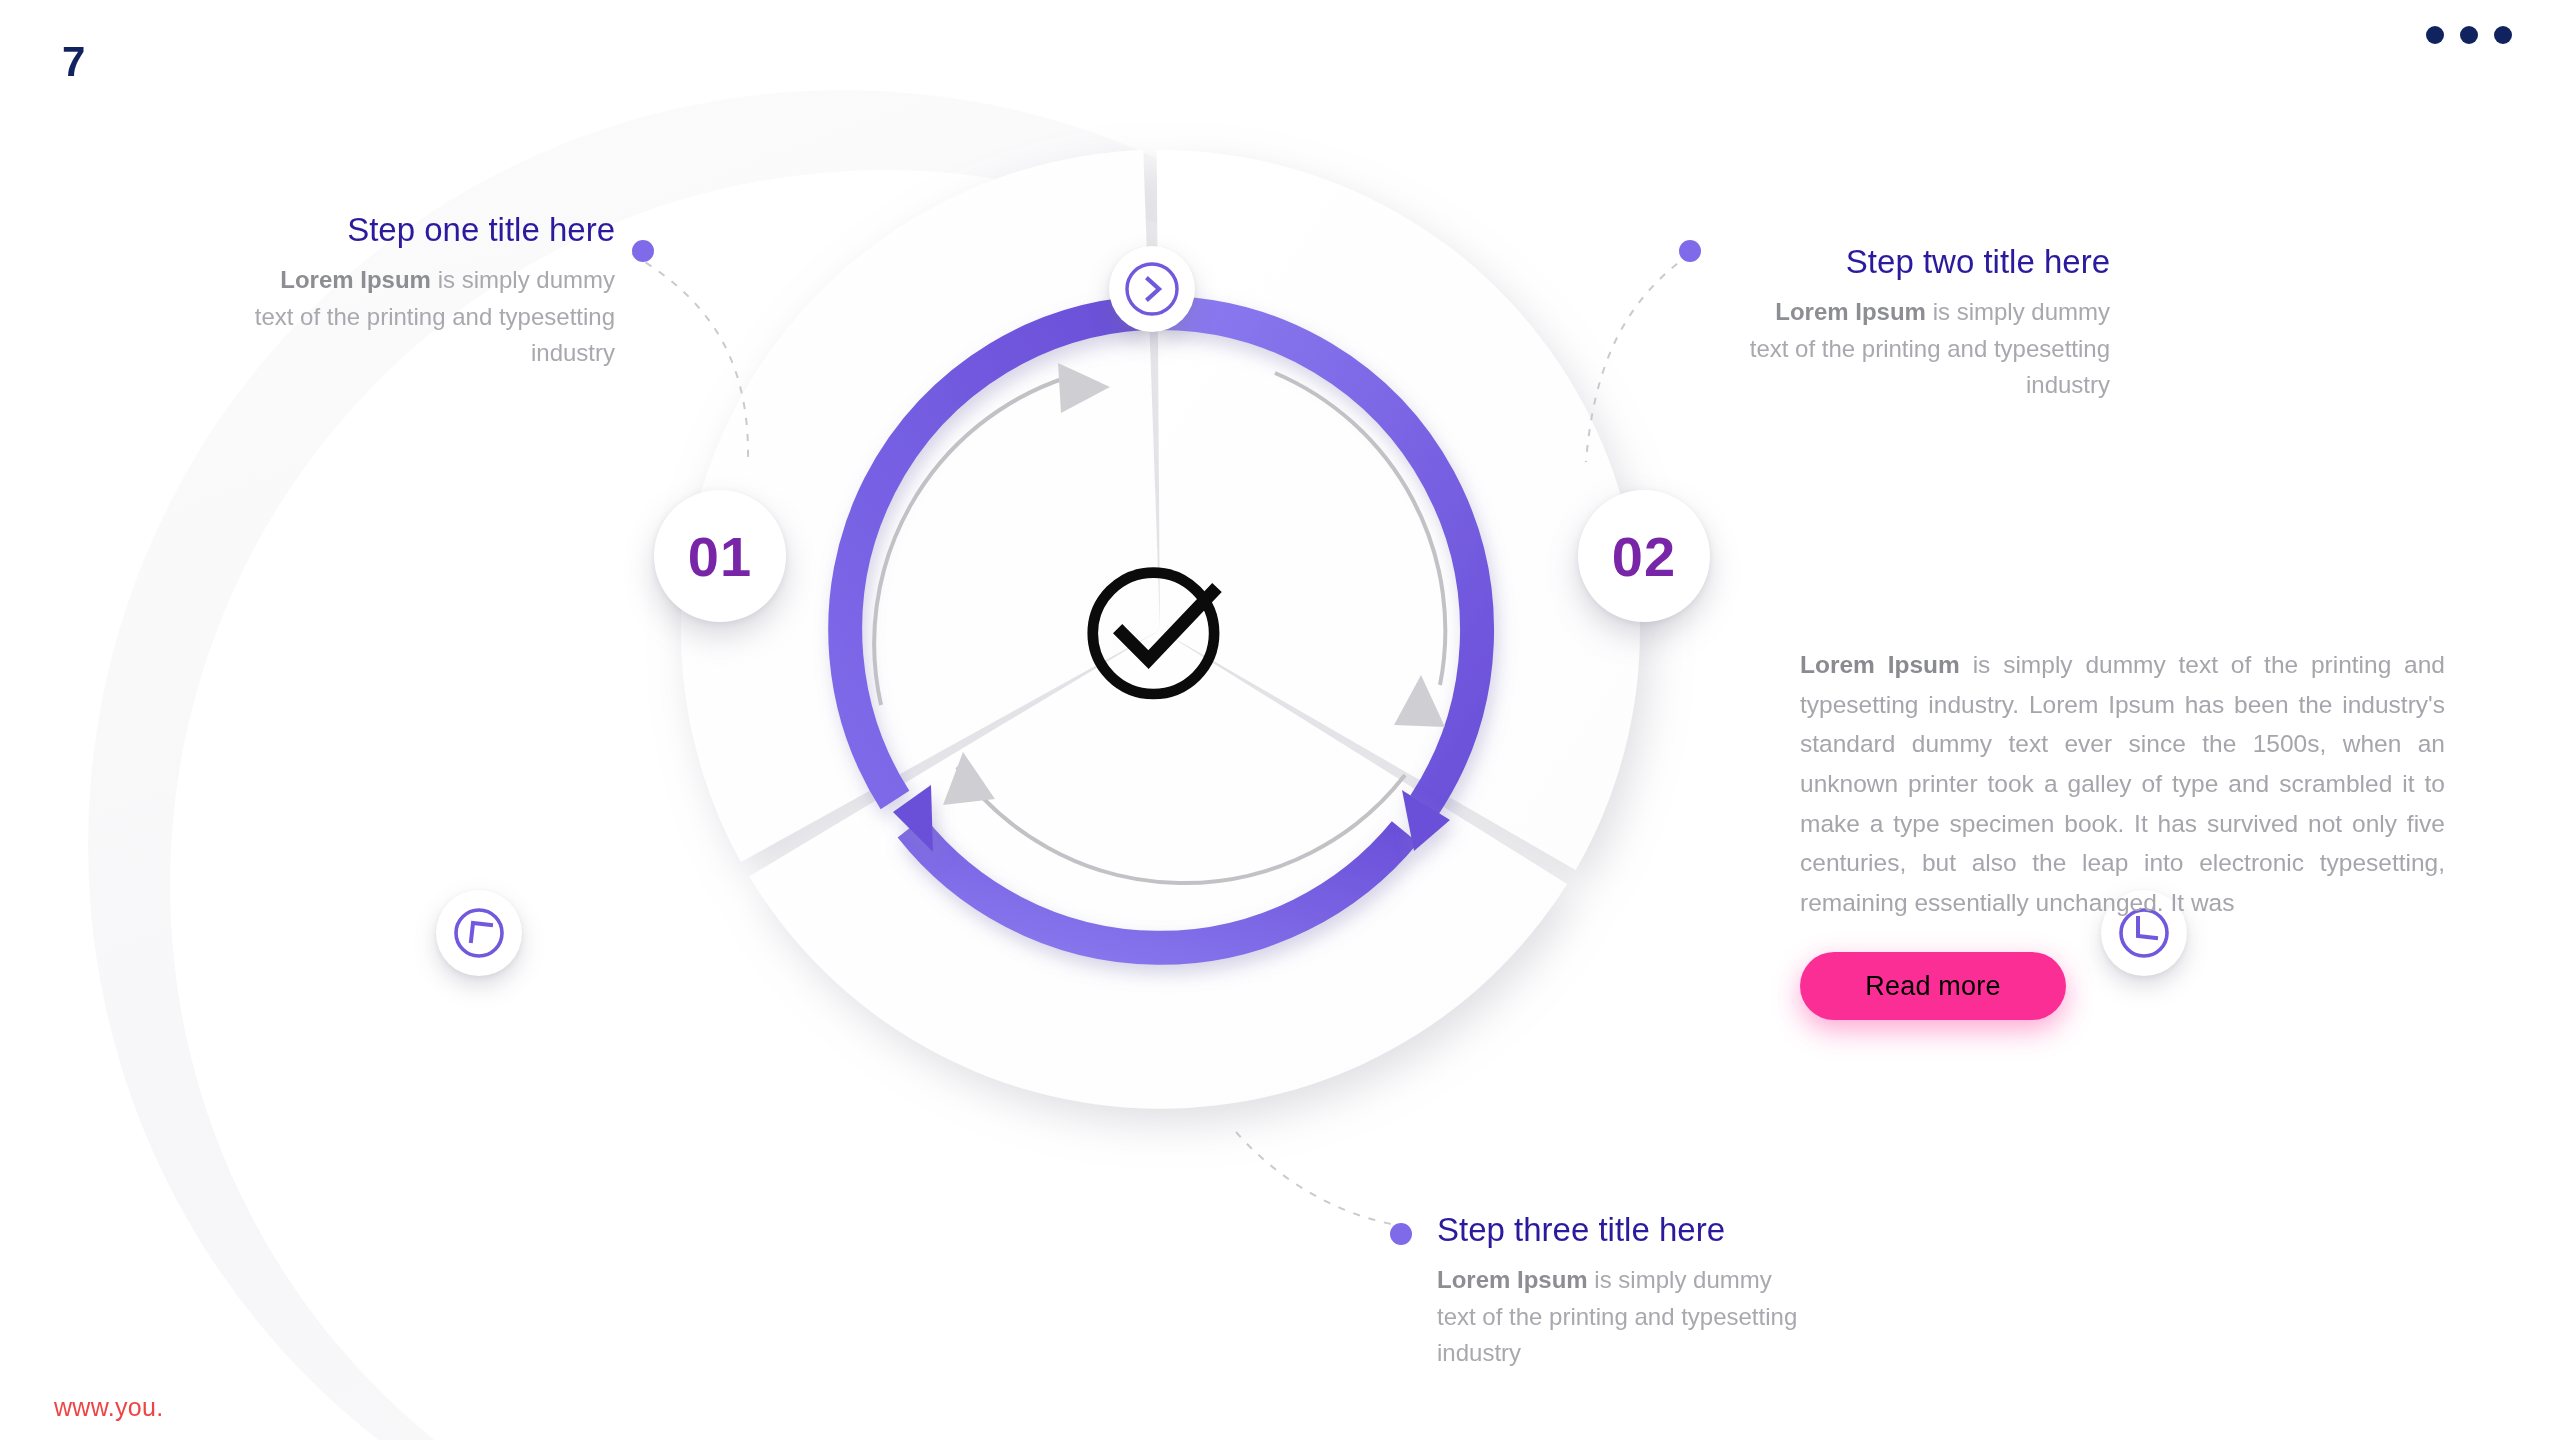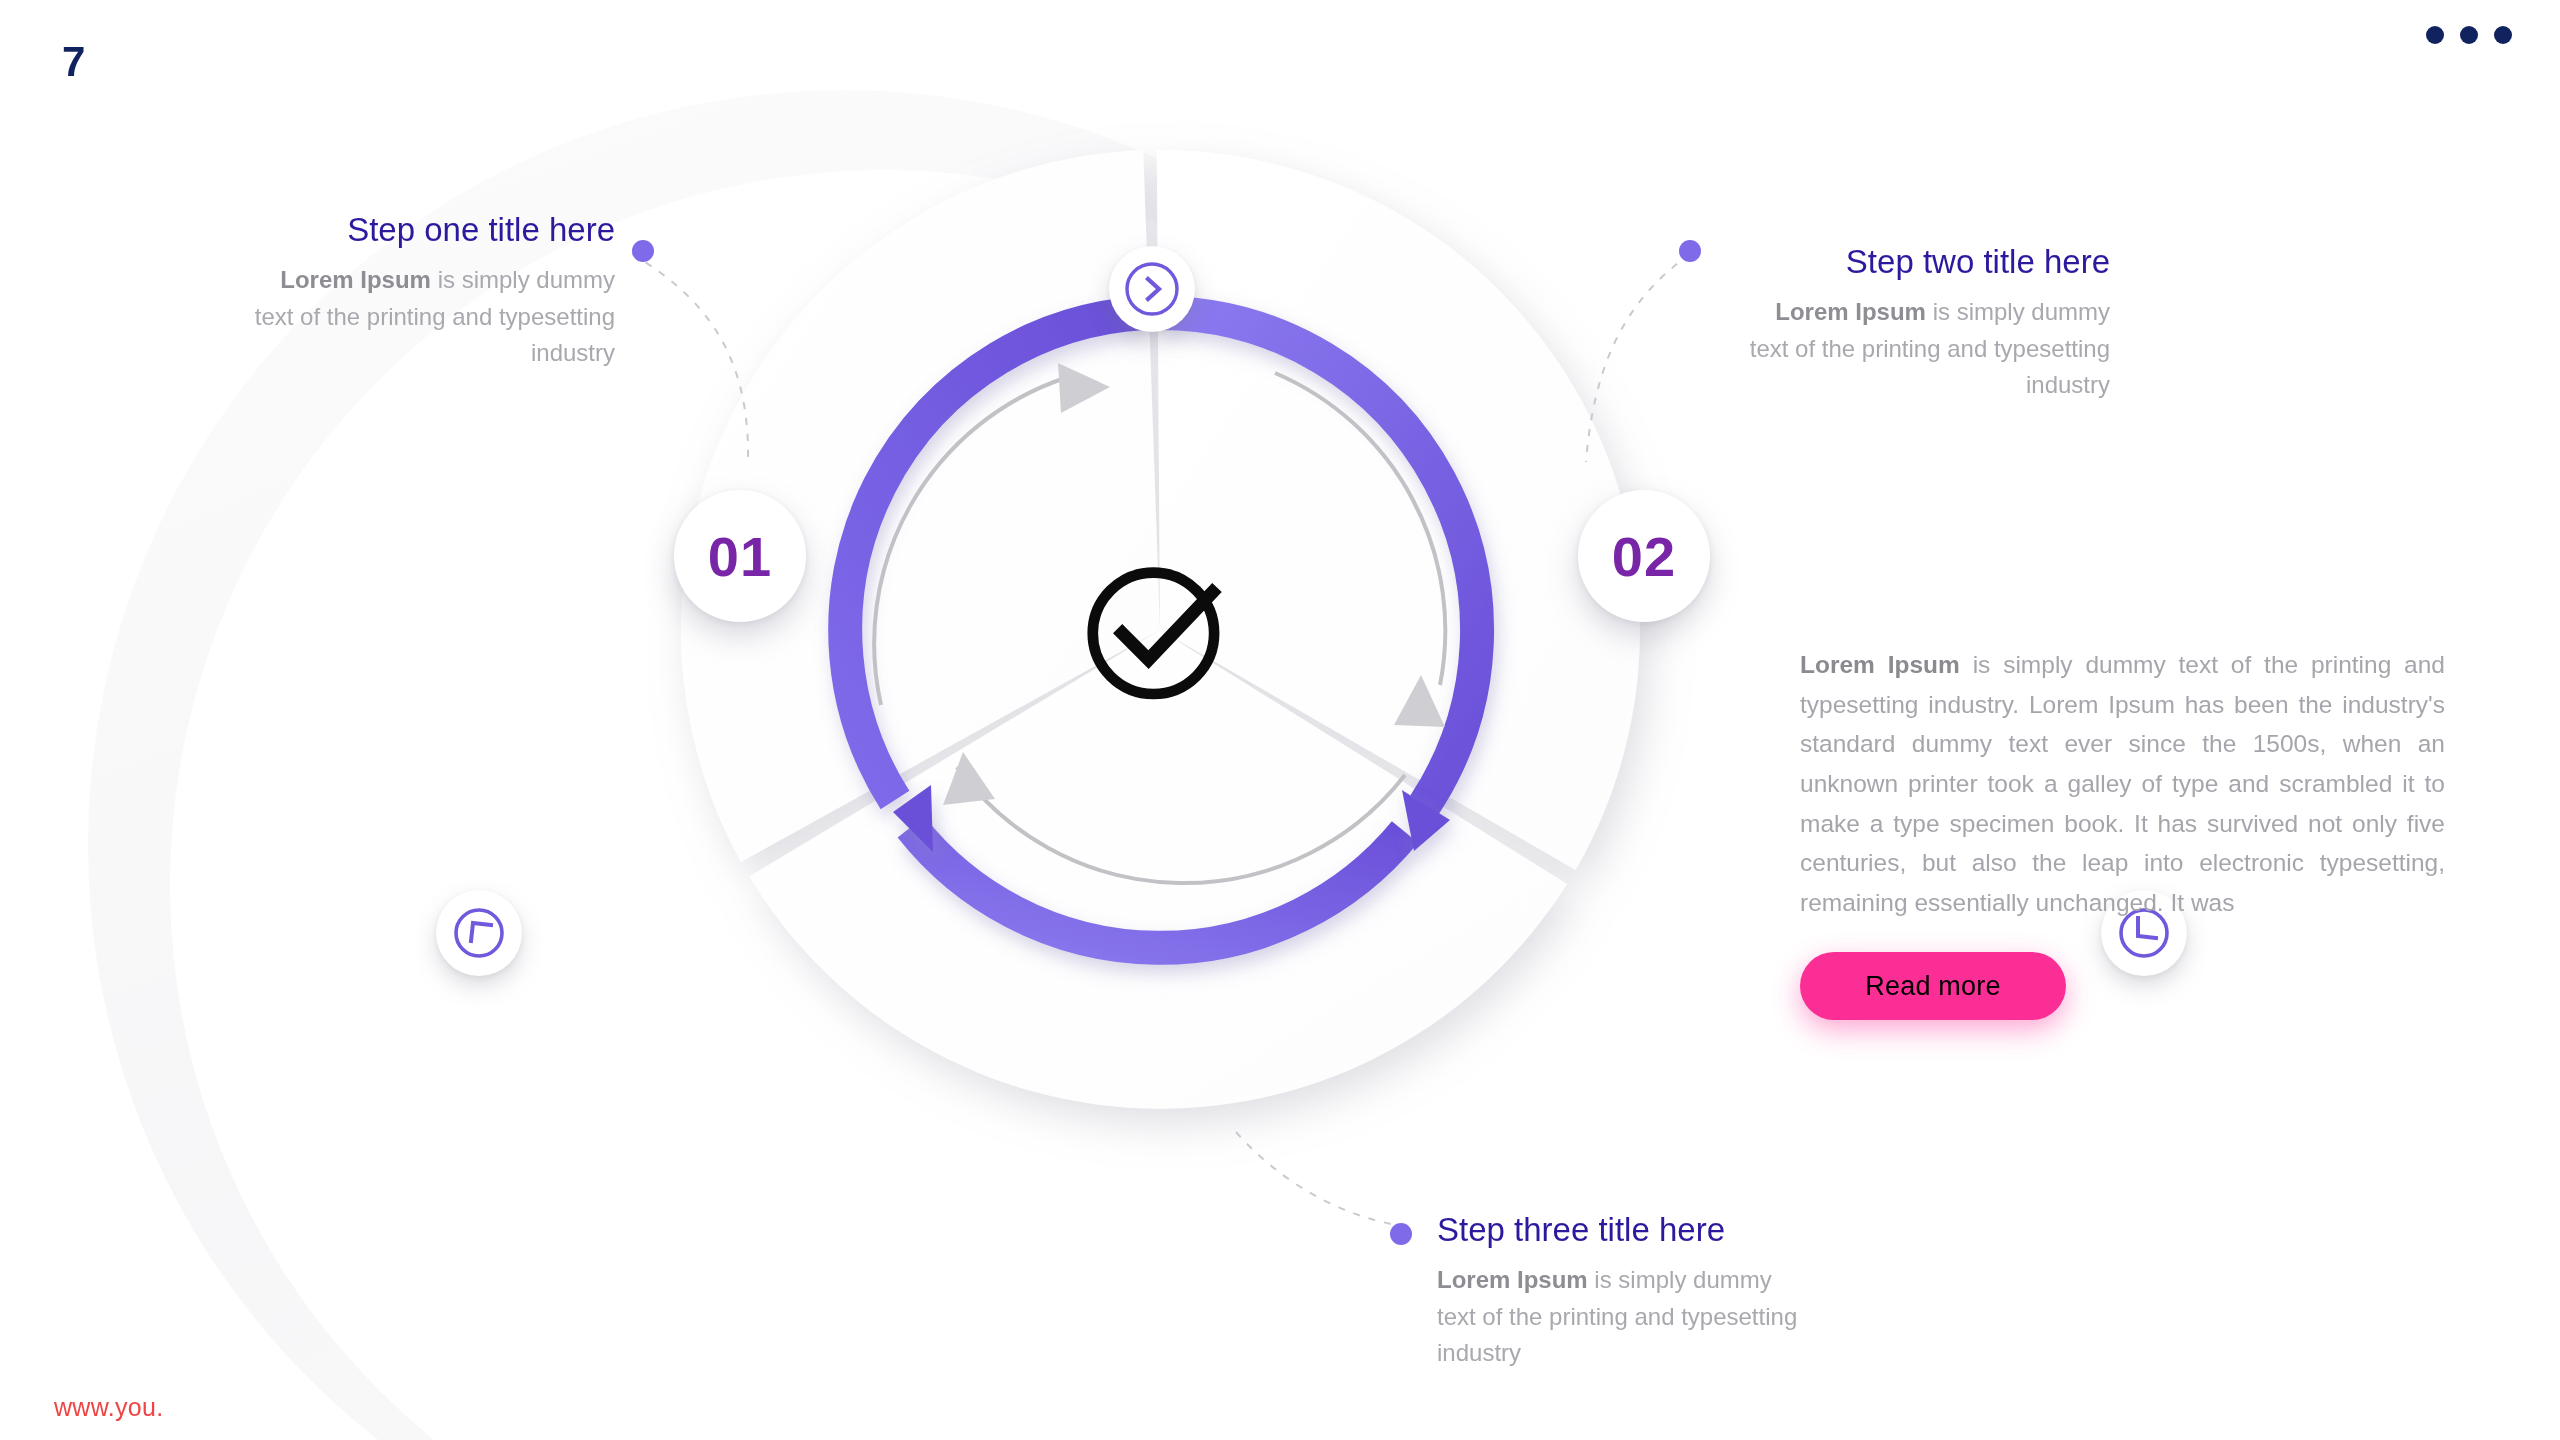--- a/index.html
+++ b/index.html
@@ -136,21 +136,21 @@
     background: #ffffff;
     box-shadow: 0 14px 30px rgba(120,120,140,.28), 0 2px 6px rgba(120,120,140,.14);
     display: flex;
     align-items: center;
     justify-content: center;
     font-size: 56px;
     font-weight: bold;
     color: #7825a8;
     letter-spacing: 1px;
   }
-  .num-01 { left: 24px;  top: 390px; }
+  .num-01 { left: 4px;  top: 390px; }
   .num-02 { left: 928px; top: 390px; }
   .num-03 { left: 475px; top: 1048px; }
 
   
   .icon-badge {
     position: absolute;
     width: 86px;
     height: 86px;
     border-radius: 50%;
     background: #ffffff;

